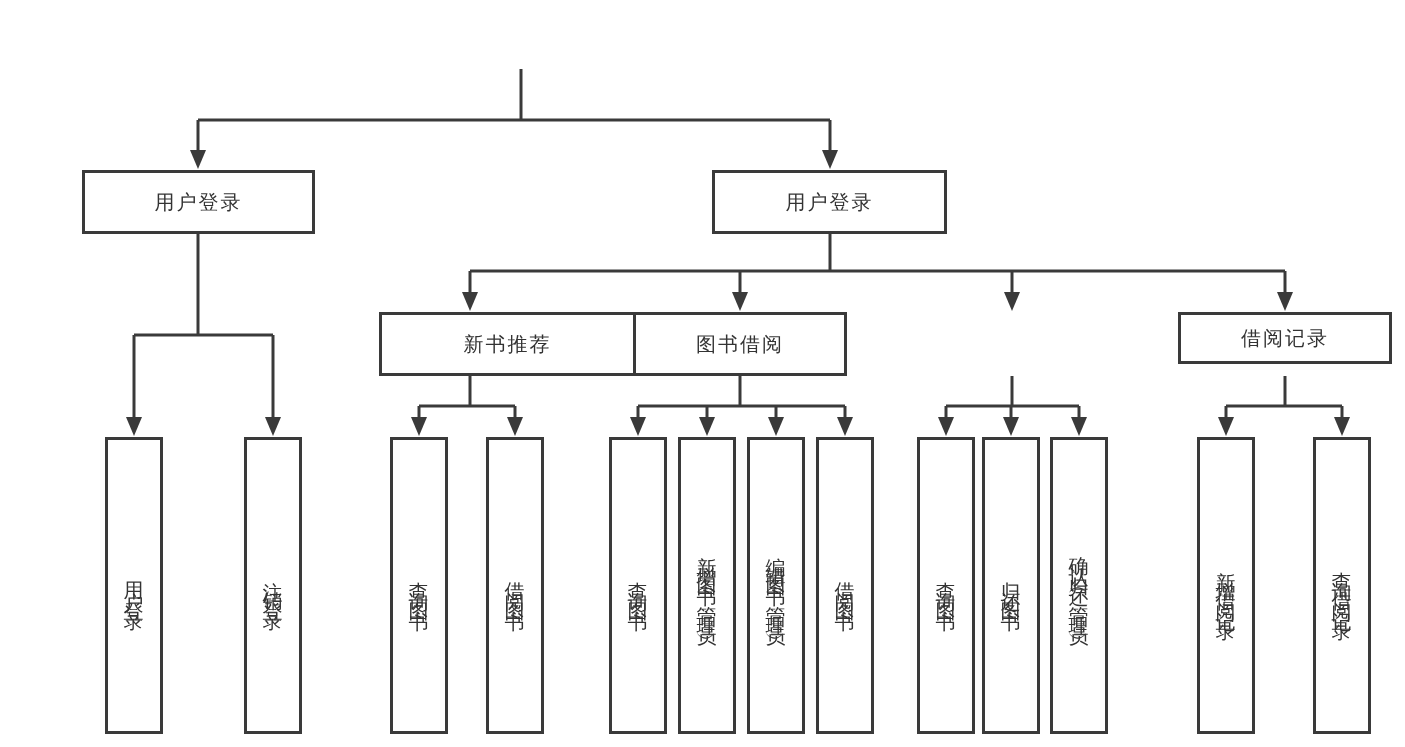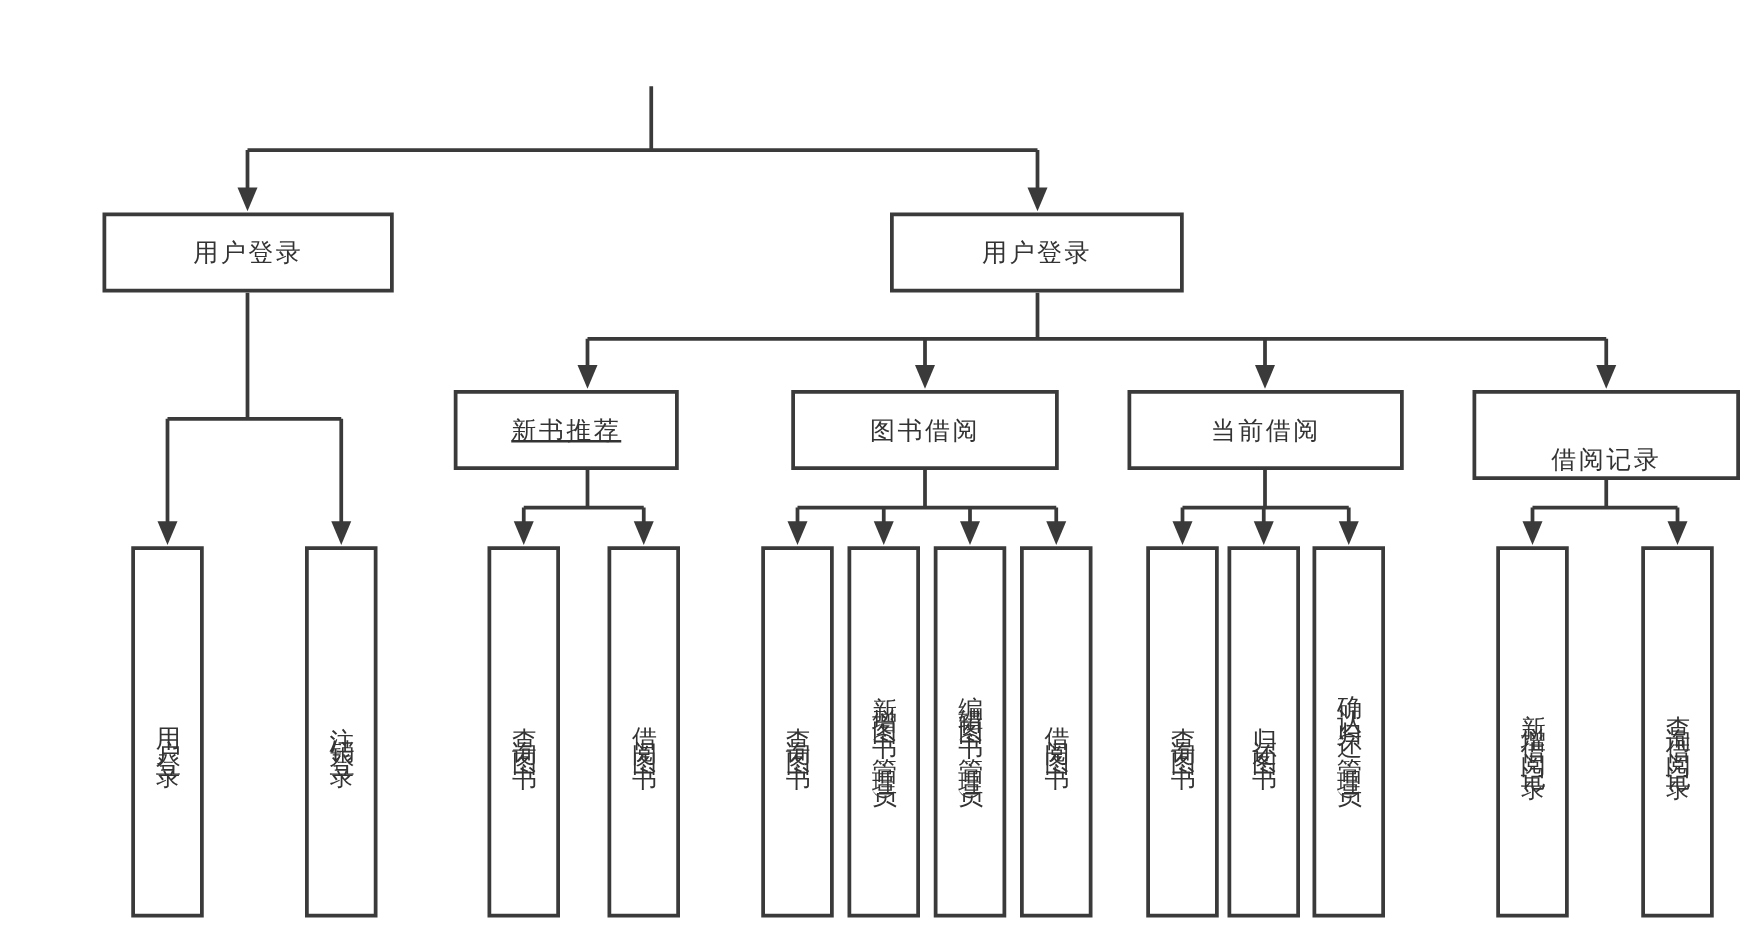--- a/index.html
+++ b/index.html
@@ -123,30 +123,27 @@
     </svg>
 
 
   <div class="node" style="left:82px; top:170px; width:233px; height:64px;">
     <span>用户登录</span>
   </div>
   <div class="node" style="left:712px; top:170px; width:235px; height:64px;">
     <span>用户登录</span>
   </div>
 
-  <div class="node" style="left:363px; top:312px; width:180px; height:64px;text-decoration:underline;">
+  <div class="node" style="left:379px; top:312px; width:257px; height:64px;">
     <span>新书推荐</span>
   </div>
   <div class="node" style="left:633px; top:312px; width:214px; height:64px;">
     <span>图书借阅</span>
   </div>
-  <div class="node" style="left:902px; top:312px; width:221px; height:64px;">
-    <span>当前借阅</span>
-  </div>
-  <div class="node" style="left:1178px; top:312px; width:214px; height:72px;align-items:flex-end;">
+  <div class="node" style="left:1178px; top:312px; width:214px; height:52px;">
     <span>借阅记录</span>
   </div>
 
   <div class="leaf" style="left:105px;">
     <span>用户登录</span>
   </div>
   <div class="leaf" style="left:244px;">
     <span>注销登录</span>
   </div>
 

